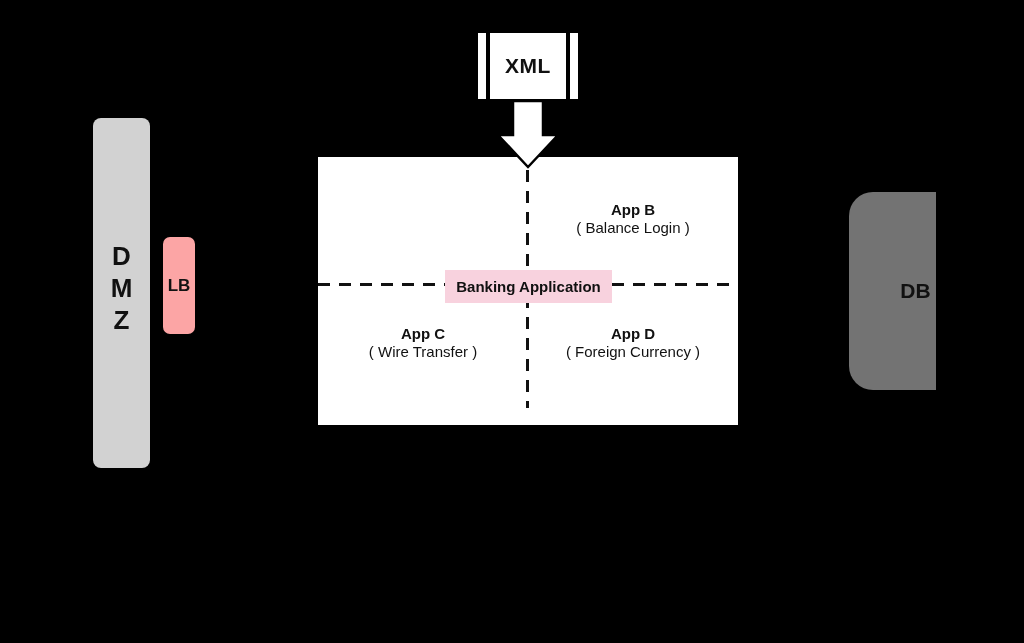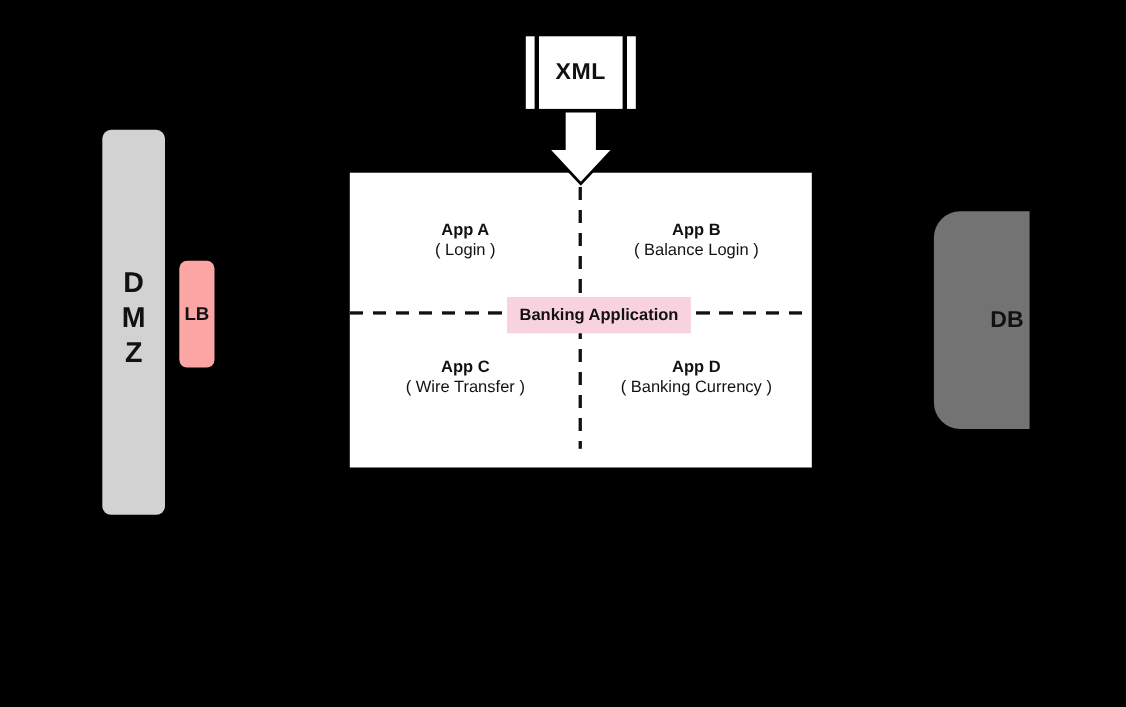--- a/index.html
+++ b/index.html
@@ -88,21 +88,20 @@
     left: 127px; top: 113px;
     width: 167px; height: 33px;
     background: #f8d2de;
     display: flex;
     align-items: center;
     justify-content: center;
     font-weight: bold;
     font-size: 15px;
     color: #111111;
     z-index: 3;
-    margin-left: 16px;
   }
 
   
   .dmz {
     position: absolute;
     left: 93px; top: 118px;
     width: 57px; height: 350px;
     background: #d2d2d2;
     border-radius: 8px;
     display: flex;
@@ -159,35 +158,31 @@
   </div>
 
   <svg class="down-arrow" viewBox="0 0 68 70">
     <polygon points="19,2 49,2 49,36 64,36 34,68 4,36 19,36" fill="#ffffff" stroke="#000000" stroke-width="2.5" stroke-linejoin="miter"></polygon>
   </svg>
 
   <div class="main-box">
     <div class="vline"></div>
     <div class="hline"></div>
 
-    <div class="quad qa">
-      <div class="q-name">App A</div>
-      <div class="q-sub">( Login )</div>
-    </div>
     <div class="quad qb">
       <div class="q-name">App B</div>
       <div class="q-sub">( Balance Login )</div>
     </div>
     <div class="quad qc">
       <div class="q-name">App C</div>
       <div class="q-sub">( Wire Transfer )</div>
     </div>
     <div class="quad qd">
       <div class="q-name">App D</div>
-      <div class="q-sub">( Banking Currency )</div>
+      <div class="q-sub">( Foreign Currency )</div>
     </div>
 
     <div class="banking-label">Banking Application</div>
   </div>
 
   <div class="dmz">
     <div class="letters">
       <span>D</span>
       <span>M</span>
       <span>Z</span>

